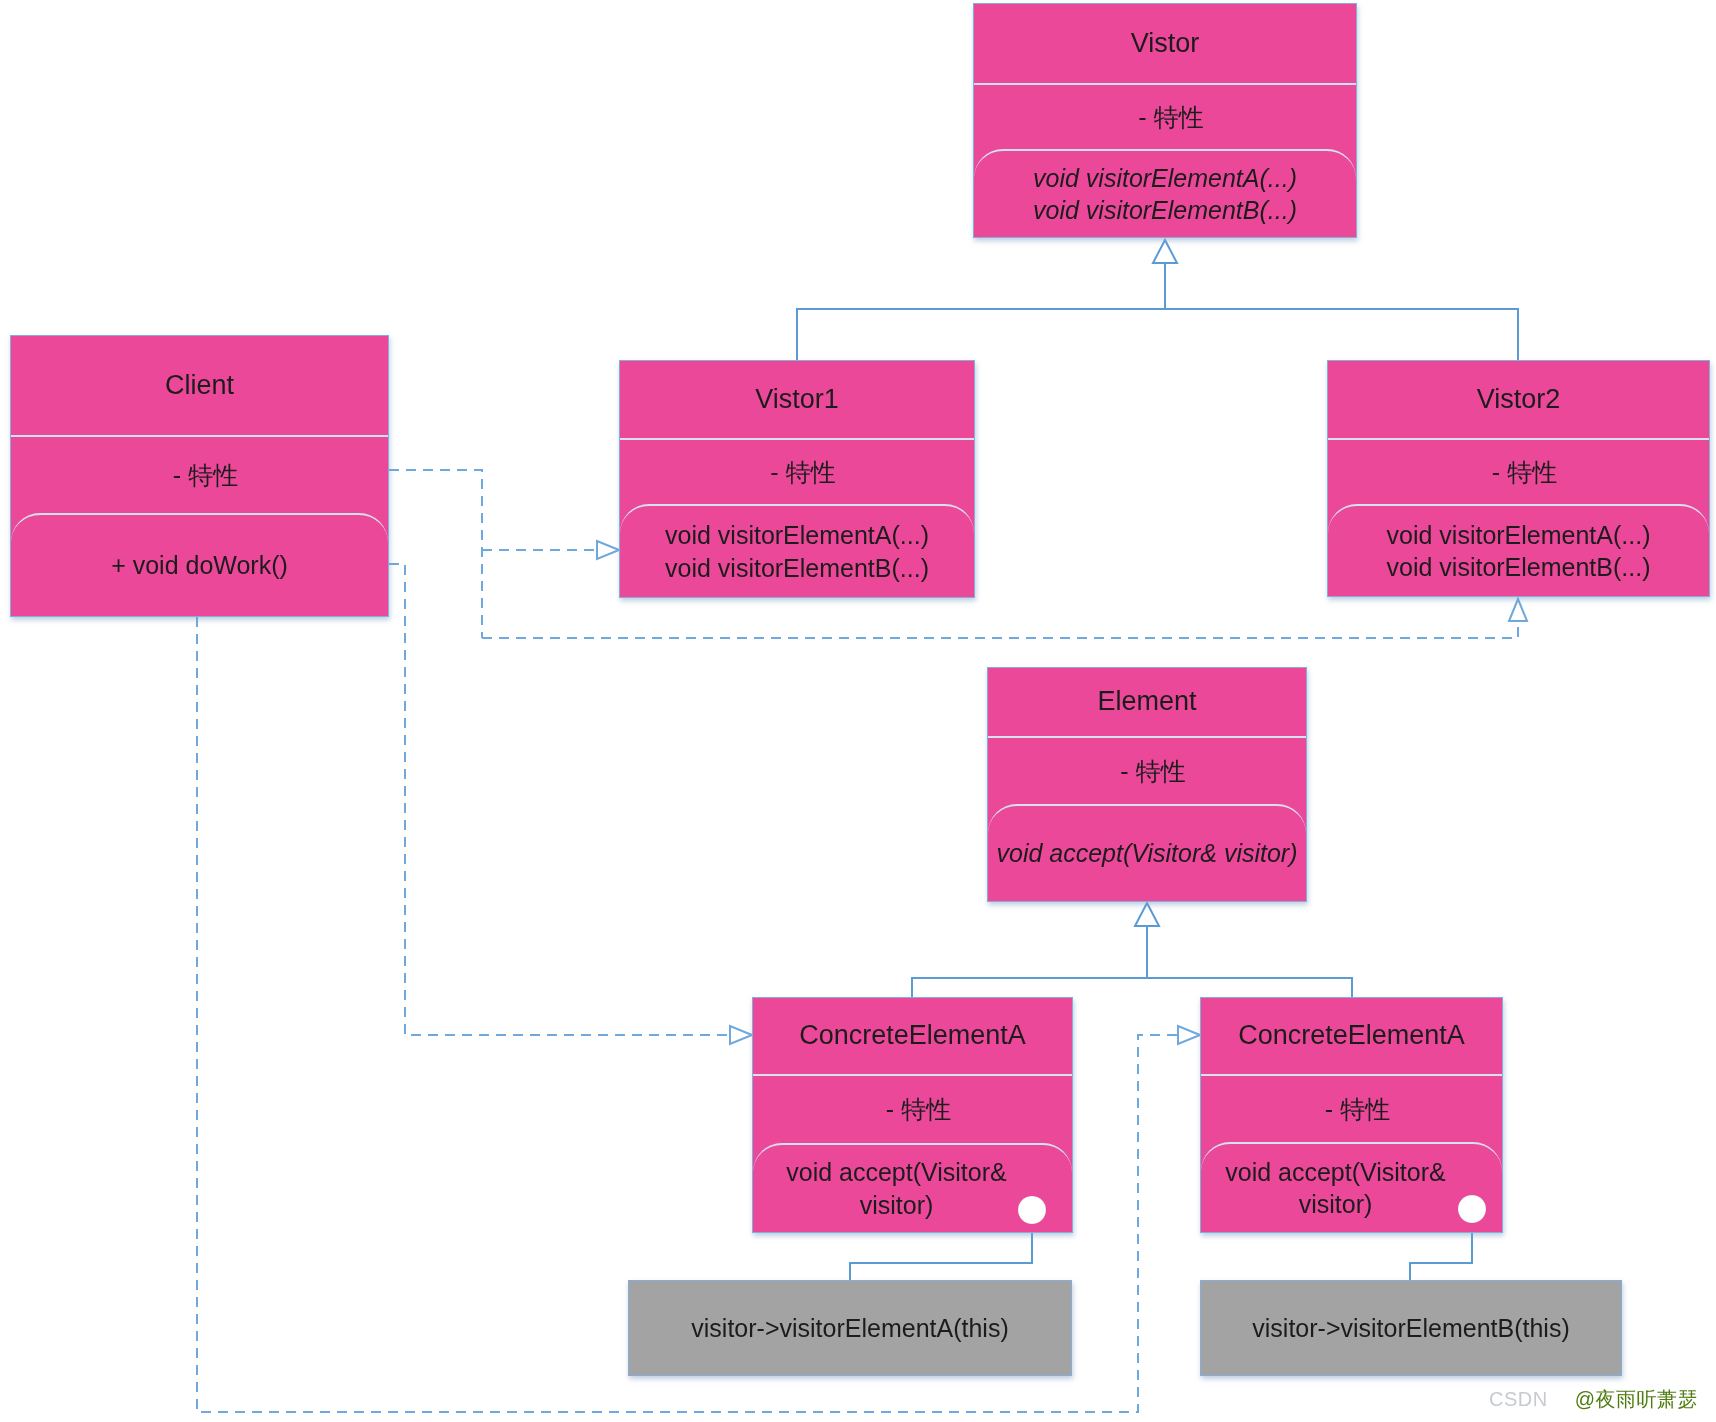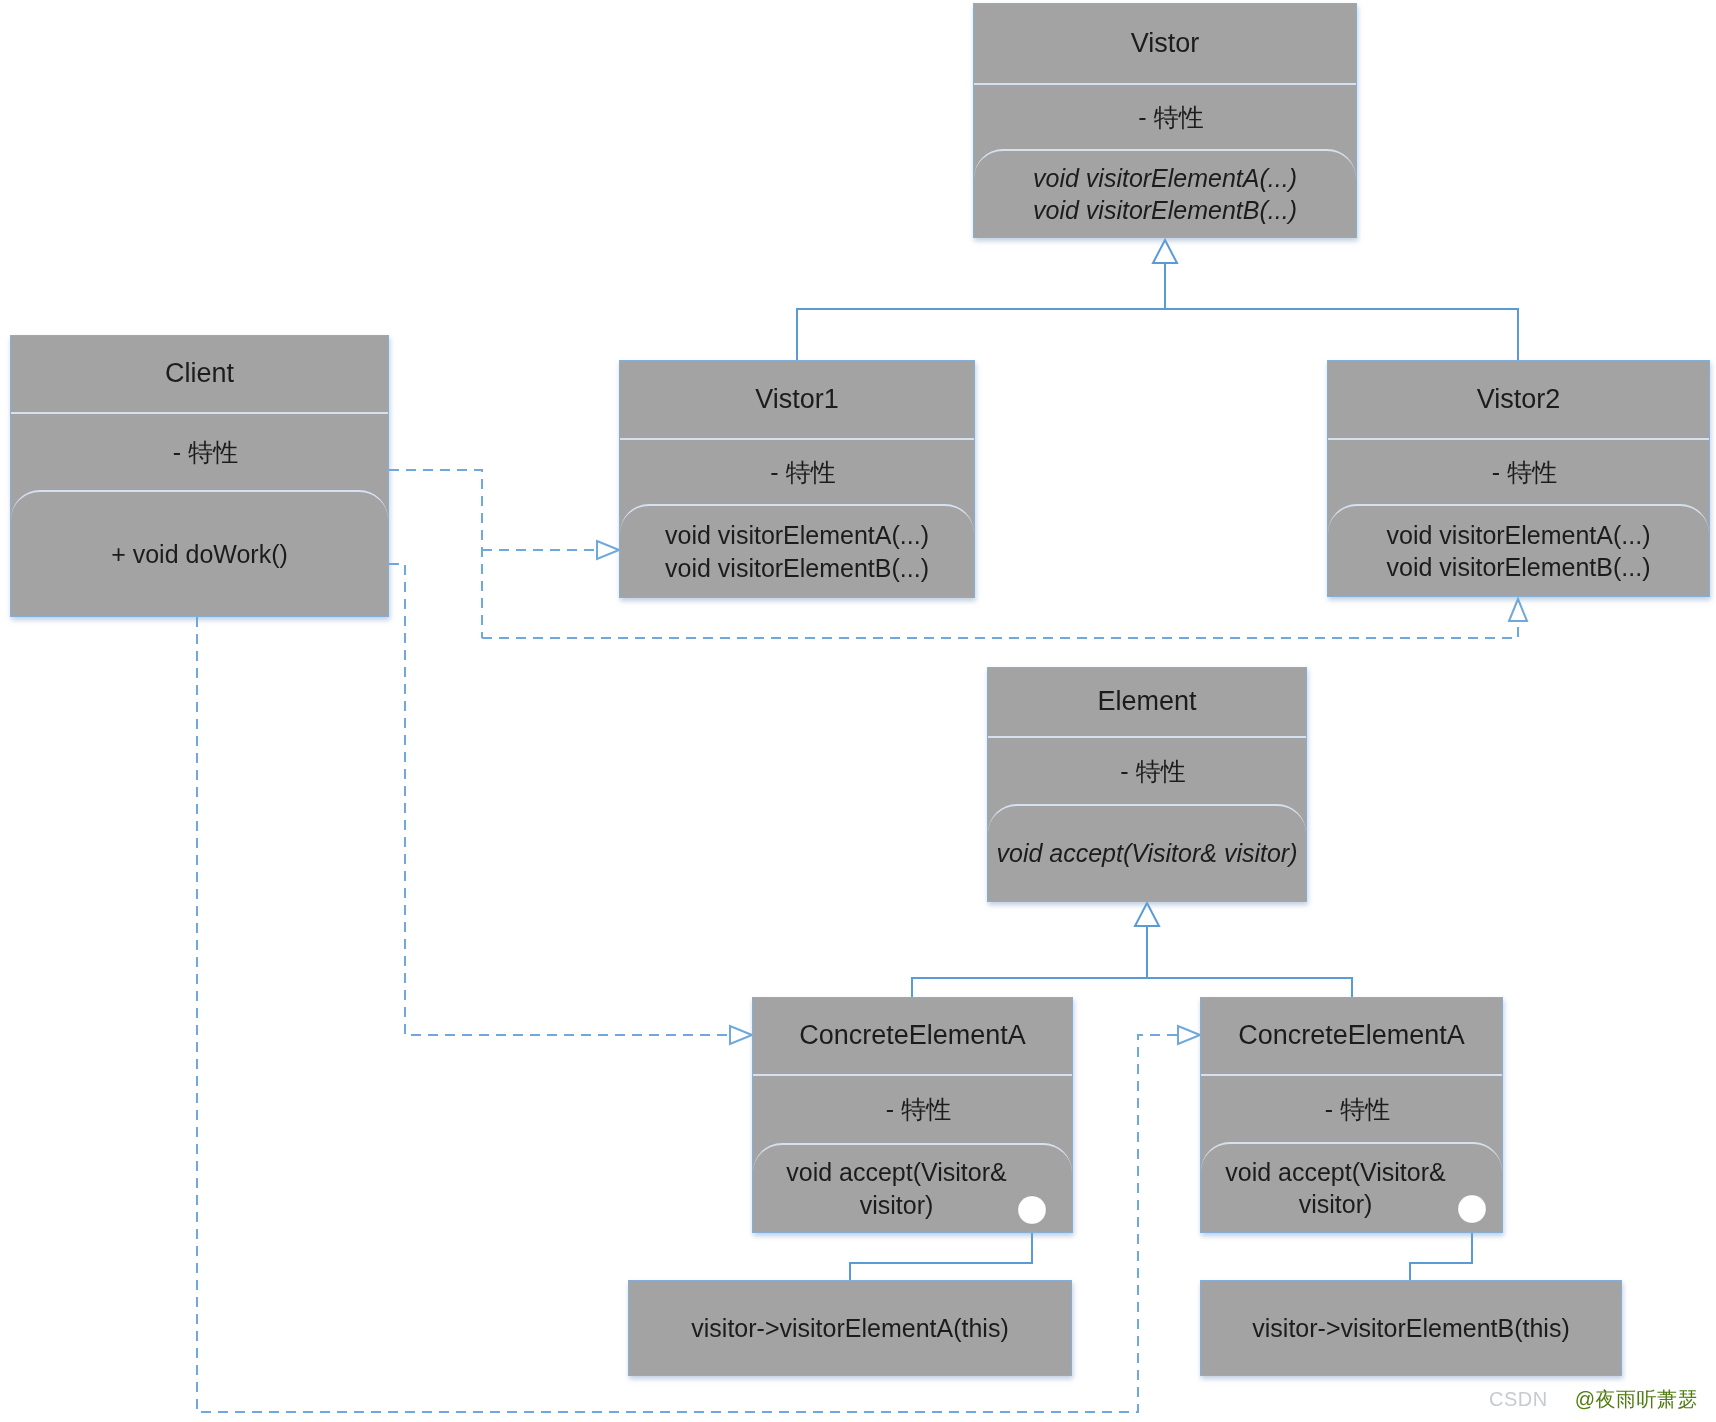--- a/index.html
+++ b/index.html
@@ -8,21 +8,21 @@
     width:1716px;height:1422px;
     background:#ffffff;
     font-family:"Liberation Sans","DejaVu Sans",sans-serif;
     color:#1c1c1c;
     overflow:hidden;
   }
   #connector-layer{position:absolute;left:0;top:0;z-index:1;}
   .uml-box{
     position:absolute;
     z-index:2;
-    background:#a3a3a3;
+    background:#ec4899;
     border:1px solid #84add8;
     box-shadow:1px 3px 5px rgba(130,160,200,.5);
     display:flex;
     flex-direction:column;
     box-sizing:border-box;
   }
   .sec{
     display:flex;align-items:center;justify-content:center;
     text-align:center;
     flex:0 0 auto;
@@ -51,21 +51,21 @@
     letter-spacing:.5px;
     white-space:nowrap;
   }
   #watermark .brand{color:#c7cbd0;}
   #watermark .author{color:#4d7c0f;margin-left:21px;}
 
   
   #box-vistor   {left:973px; top:3px;   width:384px;height:235px;}
   #box-vistor   .title{height:79px;} #box-vistor .attrs{height:66px;} #box-vistor .methods{flex:1;}
   #box-client   {left:10px;  top:335px; width:379px;height:282px;}
-  #box-client   .title{height:76px;} #box-client .attrs{height:78px;} #box-client .methods{flex:1;}
+  #box-client   .title{height:99px;} #box-client .attrs{height:78px;} #box-client .methods{flex:1;}
   #box-vistor1  {left:619px; top:360px; width:356px;height:238px;}
   #box-vistor1  .title{height:77px;} #box-vistor1 .attrs{height:66px;} #box-vistor1 .methods{flex:1;}
   #box-vistor2  {left:1327px;top:360px; width:383px;height:237px;}
   #box-vistor2  .title{height:77px;} #box-vistor2 .attrs{height:66px;} #box-vistor2 .methods{flex:1;}
   #box-element  {left:987px; top:667px; width:320px;height:235px;}
   #box-element  .title{height:68px;} #box-element .attrs{height:68px;} #box-element .methods{flex:1;}
   #box-concrete-a{left:752px;top:997px; width:321px;height:236px;}
   #box-concrete-a .title{height:76px;} #box-concrete-a .attrs{height:69px;} #box-concrete-a .methods{flex:1;padding-right:40px;}
   #box-concrete-b{left:1200px;top:997px;width:303px;height:236px;}
   #box-concrete-b .title{height:76px;} #box-concrete-b .attrs{height:68px;} #box-concrete-b .methods{flex:1;padding-right:40px;}

